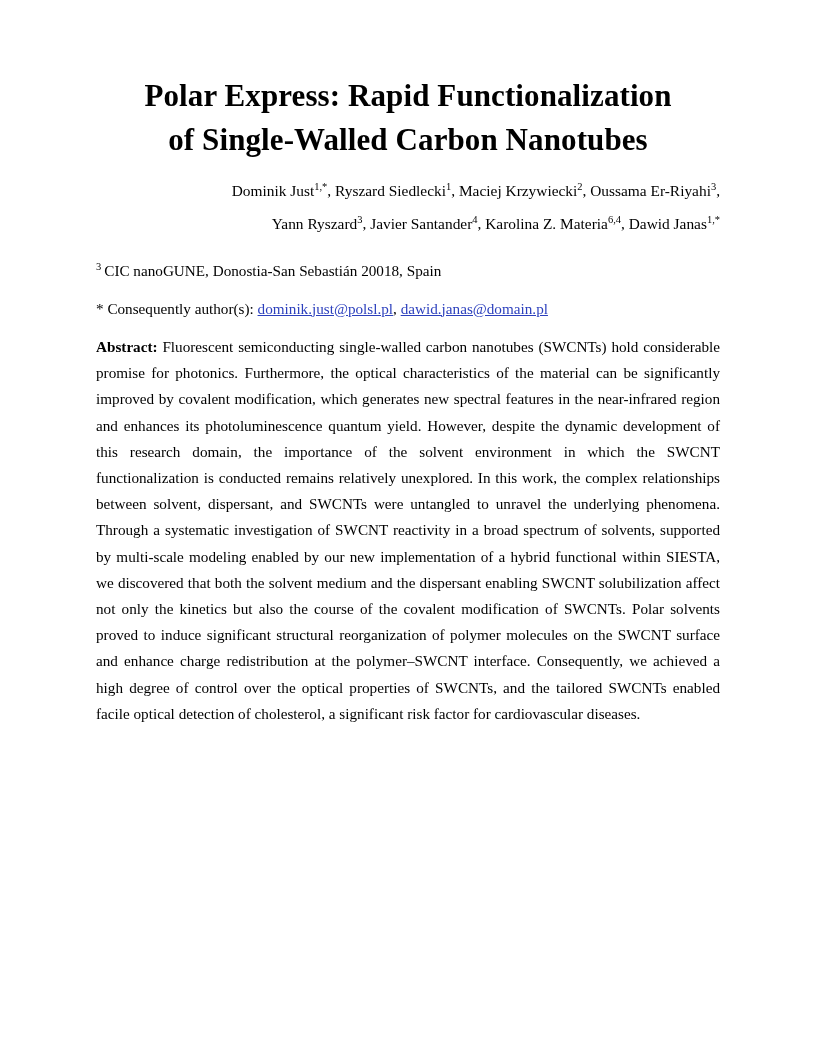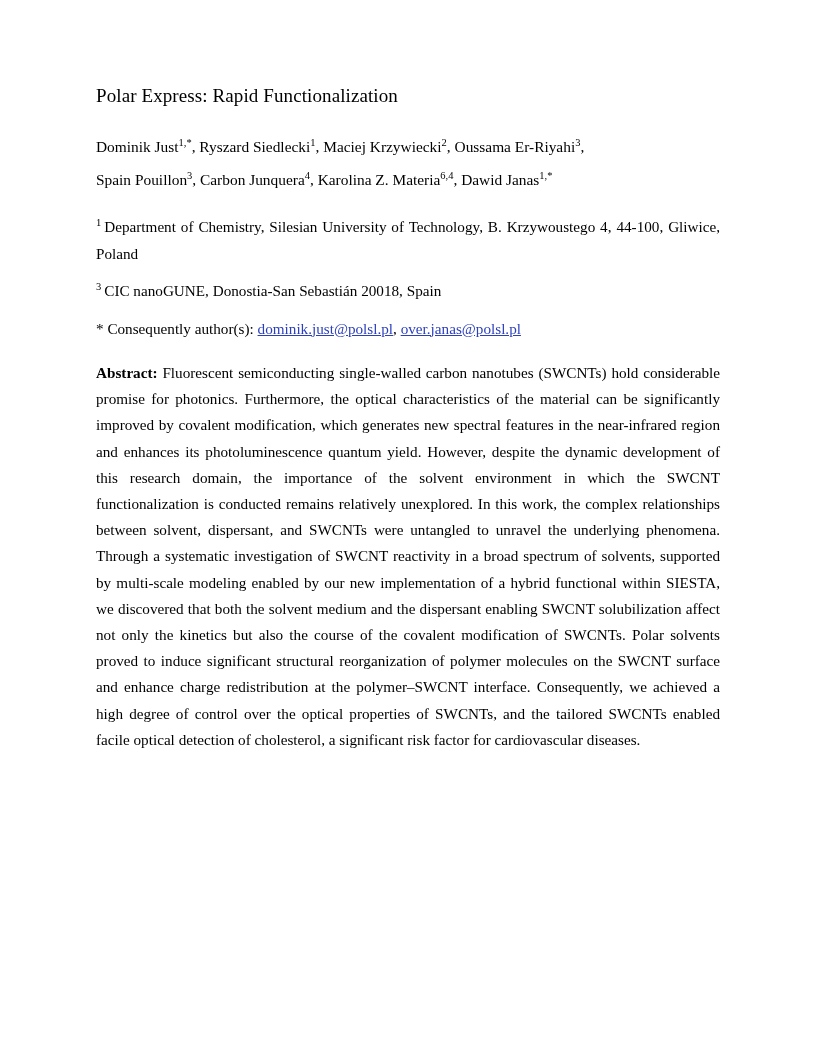--- a/index.html
+++ b/index.html
@@ -15,32 +15,32 @@
     overflow: hidden;
   }
   .page {
     width: 816px;
     height: 1056px;
     box-sizing: border-box;
     padding: 74px 96px 40px 96px;
     position: relative;
   }
   .title {
-    text-align: left;
-    font-weight: normal;
-    font-size: 19px;
+    text-align: center;
+    font-weight: bold;
+    font-size: 31px;
     line-height: 44px;
     letter-spacing: 0.1px;
     margin: 0 0 4px 0;
   }
   .title-line {
     display: block;
   }
   .authors {
-    text-align: left;
+    text-align: right;
     font-size: 15.4px;
     line-height: 33px;
     margin-top: 12px;
   }
   .authors-line {
     display: block;
   }
   sup {
     font-size: 0.68em;
     vertical-align: super;
@@ -67,46 +67,46 @@
     margin-bottom: 12px;
   }
   .corresponding a {
     color: #2b3fbd;
     text-decoration: underline;
   }
   .abstract {
     font-size: 15.2px;
     line-height: 26.2px;
     text-align: justify;
-    margin-top: 18px;
+    margin-top: 12px;
   }
   .abstract b {
     font-weight: bold;
   }
 </style>
 </head>
 <body>
 
 <div class="page">
 
   <h1 class="title">
     <span class="title-line">Polar Express: Rapid Functionalization</span>
+    <span class="title-line">of Single-Walled Carbon Nanotubes</span>
   </h1>
 
   <div class="authors">
     <span class="authors-line"><span>Dominik Just</span><sup>1,*</sup>, <span>Ryszard Siedlecki</span><sup>1</sup>, <span>Maciej Krzywiecki</span><sup>2</sup>, <span>Oussama Er-Riyahi</span><sup>3</sup>,</span>
-    <span class="authors-line"><span>Spain Pouillon</span><sup>3</sup>, <span>Carbon Junquera</span><sup>4</sup>, <span>Karolina Z. Materia</span><sup>6,4</sup>, <span>Dawid Janas</span><sup>1,*</sup></span>
+    <span class="authors-line"><span>Yann Ryszard</span><sup>3</sup>, <span>Javier Santander</span><sup>4</sup>, <span>Karolina Z. Materia</span><sup>6,4</sup>, <span>Dawid Janas</span><sup>1,*</sup></span>
   </div>
 
   <div class="affiliations">
-      <div class="affil"><span class="marker">1</span><span>Department of Chemistry, Silesian University of Technology, B. Krzywoustego 4, 44-100, Gliwice, Poland</span></div>
       <div class="affil"><span class="marker">3</span><span>CIC nanoGUNE, Donostia-San Sebastián 20018, Spain</span></div>
     </div>
 
   <div class="corresponding">
-    <span>* Consequently author(s): </span><a href="#">dominik.just@polsl.pl</a><span>, </span><a href="#">over.janas@polsl.pl</a>
+    <span>* Consequently author(s): </span><a href="#">dominik.just@polsl.pl</a><span>, </span><a href="#">dawid.janas@domain.pl</a>
   </div>
 
   <div class="abstract">
     <b>Abstract:</b><span> Fluorescent semiconducting single-walled carbon nanotubes (SWCNTs) hold considerable promise for photonics. Furthermore, the optical characteristics of the material can be significantly improved by covalent modification, which generates new spectral features in the near-infrared region and enhances its photoluminescence quantum yield. However, despite the dynamic development of this research domain, the importance of the solvent environment in which the SWCNT functionalization is conducted remains relatively unexplored. In this work, the complex relationships between solvent, dispersant, and SWCNTs were untangled to unravel the underlying phenomena. Through a systematic investigation of SWCNT reactivity in a broad spectrum of solvents, supported by multi-scale modeling enabled by our new implementation of a hybrid functional within SIESTA, we discovered that both the solvent medium and the dispersant enabling SWCNT solubilization affect not only the kinetics but also the course of the covalent modification of SWCNTs. Polar solvents proved to induce significant structural reorganization of polymer molecules on the SWCNT surface and enhance charge redistribution at the polymer–SWCNT interface. Consequently, we achieved a high degree of control over the optical properties of SWCNTs, and the tailored SWCNTs enabled facile optical detection of cholesterol, a significant risk factor for cardiovascular diseases.</span>
   </div>
 
 </div>
 
 </body></html>

